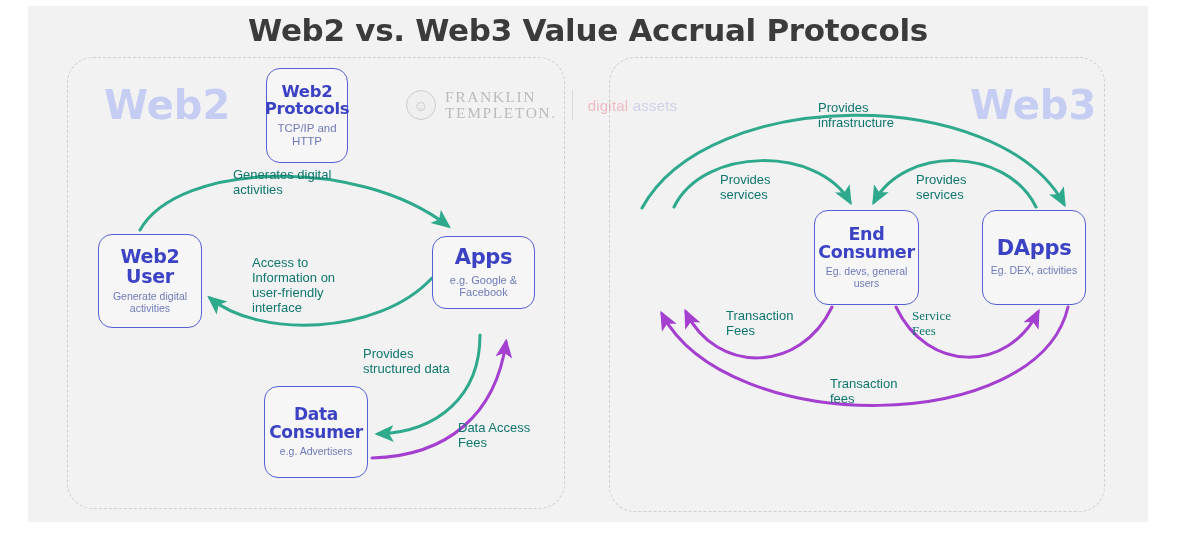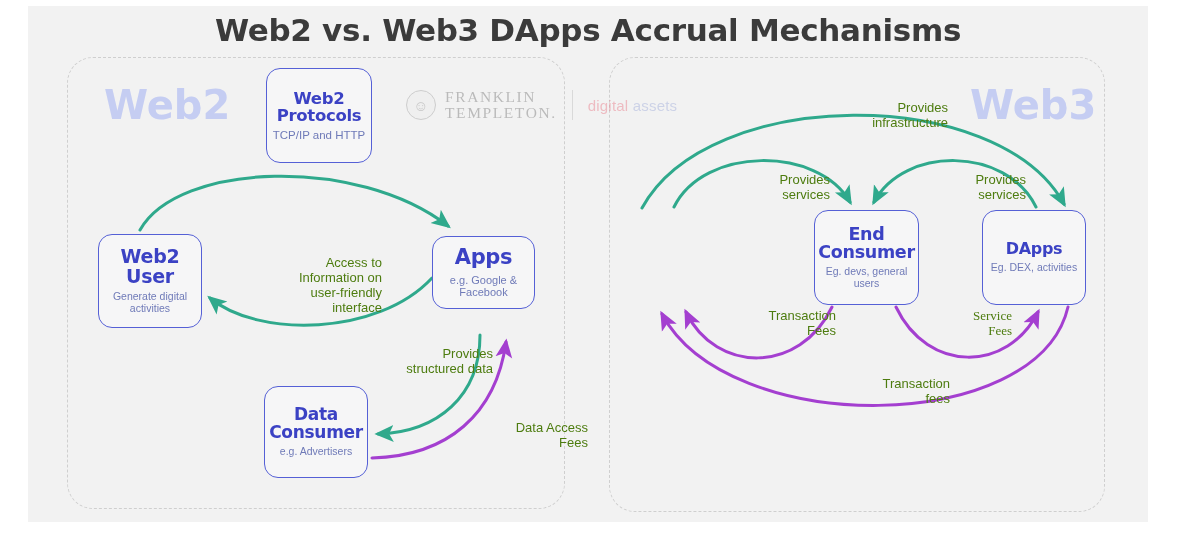--- a/index.html
+++ b/index.html
@@ -68,21 +68,21 @@
     letter-spacing: -0.3px;
   }
   .node .sub {
     font-family: "Liberation Sans", sans-serif;
     color: #6f7ab8;
     line-height: 1.12;
     margin-top: 5px;
   }
 
   
-  #node-web2-protocols { left: 238px; top: 62px;  width: 106px; height: 95px; }
+  #node-web2-protocols { left: 238px; top: 62px;  width: 82px; height: 95px; }
   #node-web2-protocols .title { font-size: 16.5px; }
   #node-web2-protocols .sub   { font-size: 11.5px; }
 
   #node-web2-user { left: 70px;  top: 228px; width: 104px; height: 94px; text-align: center; }
   #node-web2-user .title { font-size: 19px; }
   #node-web2-user .sub   { font-size: 10.5px; }
 
   #node-apps { left: 404px; top: 230px; width: 103px; height: 73px; }
   #node-apps .title { font-size: 21px; }
   #node-apps .sub   { font-size: 11px; }
@@ -94,30 +94,30 @@
   
   #node-l1 { left: 594px; top: 205px; width: 107px; height: 93px; }
   #node-l1 .title { font-size: 17.5px; }
   #node-l1 .sub   { font-size: 10.5px; }
 
   #node-end-consumer { left: 786px; top: 204px; width: 105px; height: 95px; }
   #node-end-consumer .title { font-size: 17.5px; }
   #node-end-consumer .sub   { font-size: 10.5px; }
 
   #node-dapps { left: 954px; top: 204px; width: 104px; height: 95px; }
-  #node-dapps .title { font-size: 16px; }
+  #node-dapps .title { font-size: 21px; }
   #node-dapps .sub   { font-size: 10.5px; }
 
   
   .edge-label {
     position: absolute;
     font-family: "Liberation Sans", sans-serif;
     font-size: 13px;
-    color: #4d7c0f;
-    text-align: right;
+    color: #0f766e;
+    text-align: left;
     line-height: 1.15;
     white-space: pre-line;
     user-select: none;
   }
   #lbl-generates      { left: 205px; top: 162px; width: 130px; }
   #lbl-access-info    { left: 224px; top: 250px; width: 130px; }
   #lbl-provides-data  { left: 335px; top: 341px; width: 130px; }
   #lbl-data-access    { left: 430px; top: 415px; width: 130px; }
   #lbl-provides-infra { left: 790px; top: 95px;  width: 130px; }
   #lbl-prov-serv-l    { left: 692px; top: 167px; width: 110px; }
@@ -154,21 +154,21 @@
   }
   #logo .da .w1 { color: #e8707f; }
   #logo .da .w2 { color: #9aa7d8; }
 </style>
 </head>
 <body>
 
 <div id="root">
   <div id="canvas">
 
-    <div id="title">Web2 vs. Web3 DApps Accrual Mechanisms</div>
+    <div id="title">Web2 vs. Web3 Value Accrual Protocols</div>
 
     <div class="group-box" id="group-web2"></div>
     <div class="group-box" id="group-web3"></div>
 
     <div class="watermark" id="wm-web2">Web2</div>
     <div class="watermark" id="wm-web3">Web3</div>
 
     <div id="logo">
       <div class="medallion">☺</div>
       <div class="ft-words">
@@ -242,20 +242,22 @@
 Consumer</div>
       <div class="sub">Eg. devs, general
 users</div>
     </div>
     <div class="node" id="node-dapps">
       <div class="title">DApps</div>
       <div class="sub">Eg. DEX,
 activities</div>
     </div>
 
+    <div class="edge-label" id="lbl-generates">Generates digital
+activities</div>
     <div class="edge-label" id="lbl-access-info">Access to
 Information on
 user-friendly
 interface</div>
     <div class="edge-label" id="lbl-provides-data">Provides
 structured data</div>
     <div class="edge-label" id="lbl-data-access">Data Access
 Fees</div>
     <div class="edge-label" id="lbl-provides-infra">Provides
 infrastructure</div>

